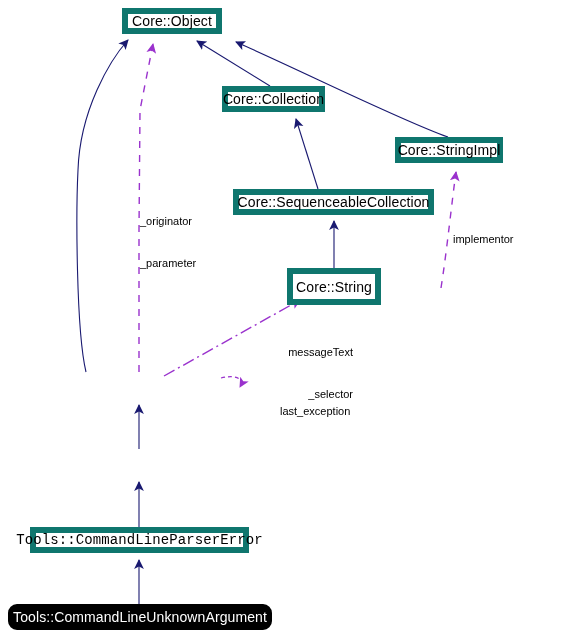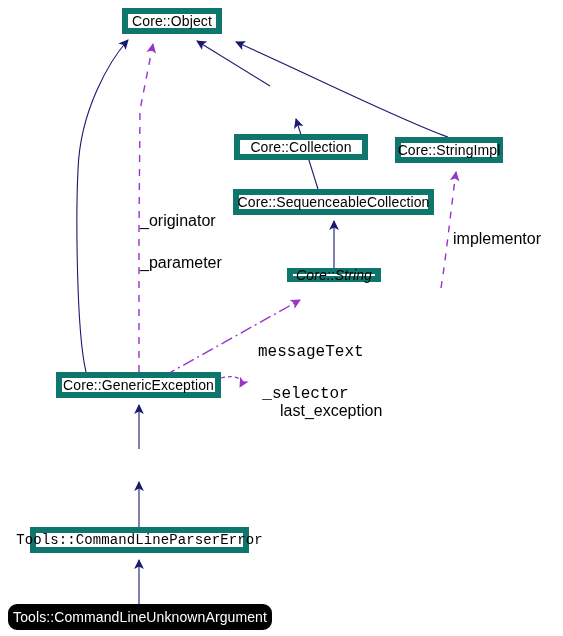--- a/index.html
+++ b/index.html
@@ -36,28 +36,27 @@
     white-space: nowrap;
     letter-spacing: 0.1px;
   }
   .node-box.highlight {
     background: #000000;
     color: #ffffff;
     border-color: #000000;
   }
   .edge-label {
     position: absolute;
-    font-size: 16px;
+    font-size: 11px;
     color: #000000;
     line-height: 14px;
     white-space: pre;
   }
   .edge-label.center {
-    text-align: center;
-    font-family: Liberation Mono, monospace;
+    text-align: right;
   }
 </style>
 </head>
 <body>
 
 <div id="diagram-root">
 
   <svg class="graph-layer" viewBox="0 0 563 636">
     <defs>
       <marker id="navy-arrow" markerWidth="11" markerHeight="11" refX="9" refY="5.5" orient="auto" markerUnits="userSpaceOnUse">
@@ -90,39 +89,36 @@
 
     <path d="M164,376 L300,300" fill="none" stroke="#9a32cd" stroke-width="1.4" stroke-dasharray="12,4,2,4" marker-end="url(#purple-arrow)"></path>
 
     <path d="M221,378 C 238,374 244,380 240,387" fill="none" stroke="#9a32cd" stroke-width="1.2" stroke-dasharray="4,3" marker-end="url(#purple-arrow)"></path>
   </svg>
 
   <div class="node-box" style="left:122px; top:8px; width:100px; height:26px;">
     <span>Core::Object</span>
   </div>
 
-  <div class="node-box" style="left:234px; top:86px; width:134px; height:26px;margin-top:48px;">
+  <div class="node-box" style="left:222px; top:86px; width:103px; height:26px;">
     <span>Core::Collection</span>
   </div>
 
   <div class="node-box" style="left:395px; top:137px; width:108px; height:26px;">
     <span>Core::StringImpl</span>
   </div>
 
   <div class="node-box" style="left:233px; top:189px; width:201px; height:26px;">
     <span>Core::SequenceableCollection</span>
   </div>
 
-  <div class="node-box" style="left:287px; top:268px; width:94px; height:14px;font-style:italic;">
+  <div class="node-box" style="left:287px; top:268px; width:94px; height:37px;">
     <span>Core::String</span>
   </div>
 
-  <div class="node-box" style="left:56px; top:372px; width:165px; height:26px;">
-    <span>Core::GenericException</span>
-  </div>
 
 
   <div class="node-box" style="left:30px; top:527px; width:219px; height:26px;font-family:Liberation Mono, monospace;">
     <span>Tools::CommandLineParserError</span>
   </div>
 
   <div class="node-box highlight" style="left:8px; top:604px; width:264px; height:26px;border-radius:9px;">
     <span>Tools::CommandLineUnknownArgument</span>
   </div>
 

